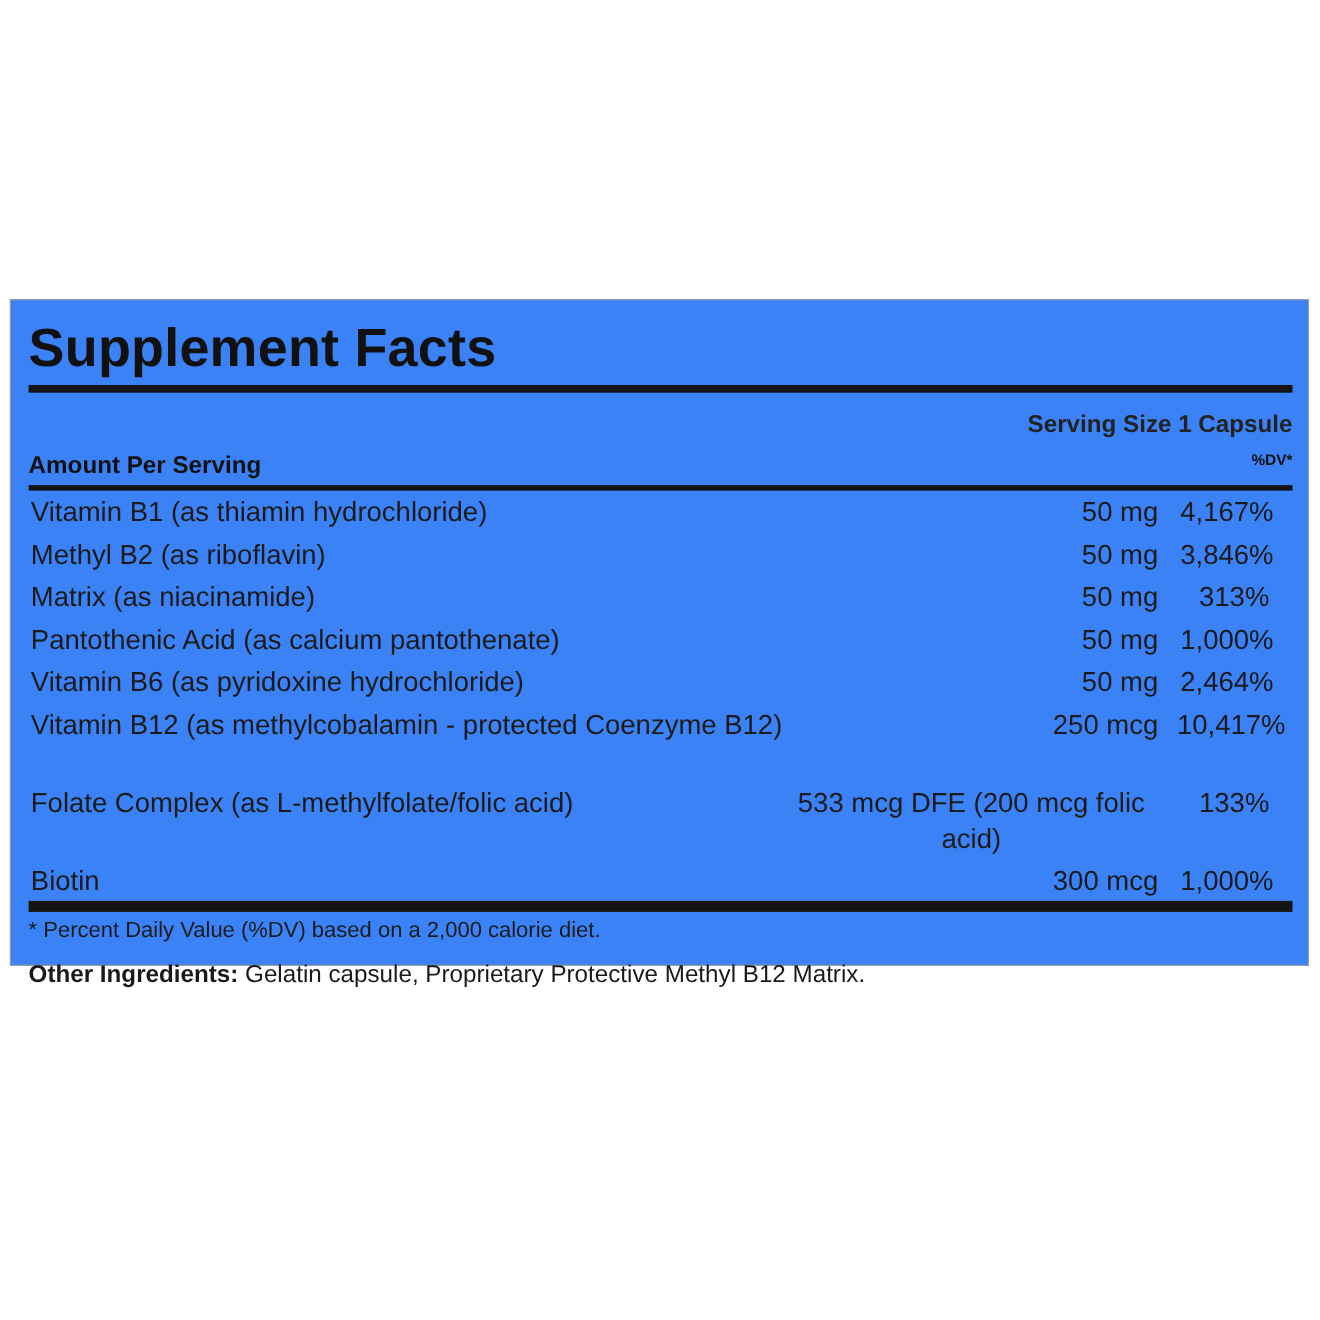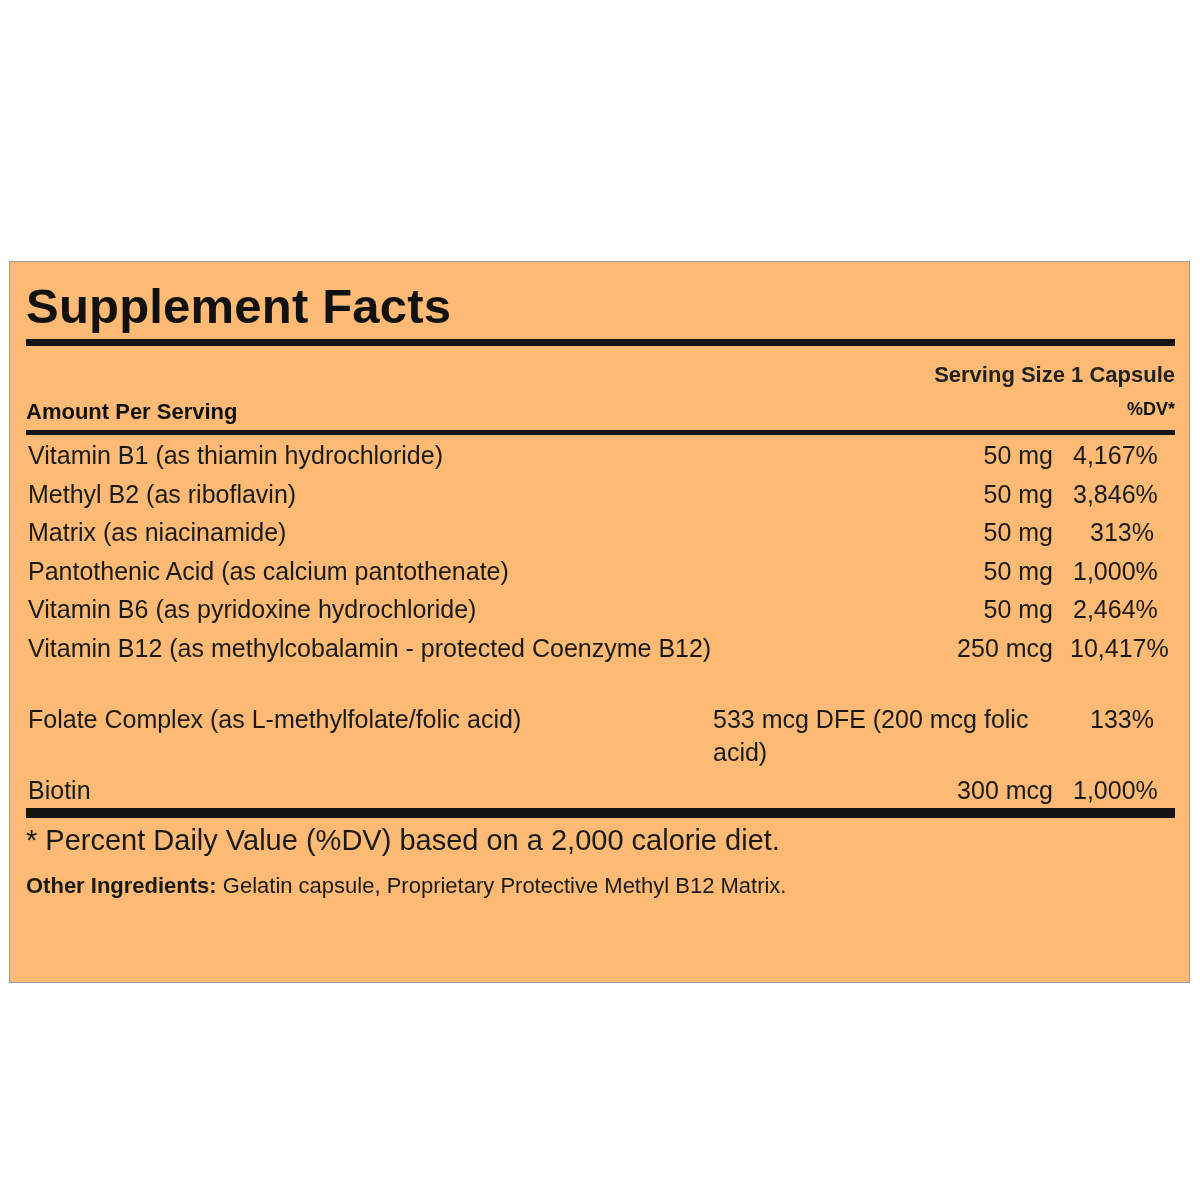--- a/index.html
+++ b/index.html
@@ -11,26 +11,26 @@
       width: 1200px;
       height: 1200px;
       position: relative;
       overflow: hidden;
       font-family: "Liberation Sans", "DejaVu Sans", sans-serif;
       color: #1a1a1a;
     }
     .facts-box {
       position: absolute;
       left: 9px;
-      top: 261px;
+      top: 272px;
       width: 1181px;
-      height: 722px;
+      height: 606px;
       border: 1.5px solid #9a9a9a;
       box-sizing: border-box;
-      background: #fdba74;
+      background: #3b82f6;
     }
     .title {
       position: absolute;
       left: 16px;
       top: 14px;
       font-size: 49px;
       font-weight: bold;
       letter-spacing: 0.2px;
       color: #111;
       line-height: 60px;
@@ -58,21 +58,21 @@
       left: 16px;
       top: 137px;
       font-size: 22px;
       font-weight: bold;
       color: #111;
     }
     .dv-header {
       position: absolute;
       right: 14px;
       top: 137px;
-      font-size: 18px;
+      font-size: 14px;
       font-weight: bold;
       color: #111;
     }
     .row {
       position: absolute;
       left: 18px;
       right: 14px;
       font-size: 25px;
       line-height: 33px;
       color: #1a1a1a;
@@ -94,29 +94,29 @@
       position: absolute;
       left: 1045px;
       top: 0;
       white-space: nowrap;
     }
     .row .dv.wide {
       left: 1042px;
     }
     .row .amount.multi {
       width: 340px;
-      text-align: left;
+      text-align: center;
       white-space: normal;
       right: 122px;
     }
     .footnote {
       position: absolute;
       left: 16px;
       top: 562px;
-      font-size: 29px;
+      font-size: 20px;
       color: #1a1a1a;
     }
     .other-ingredients {
       position: absolute;
       left: 26px;
       top: 873px;
       font-size: 22px;
       color: #1a1a1a;
     }
     .other-ingredients .label {

